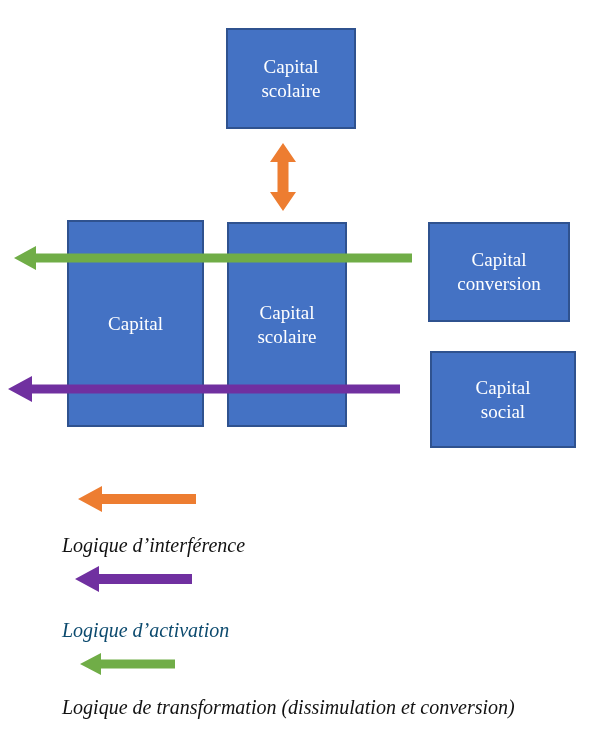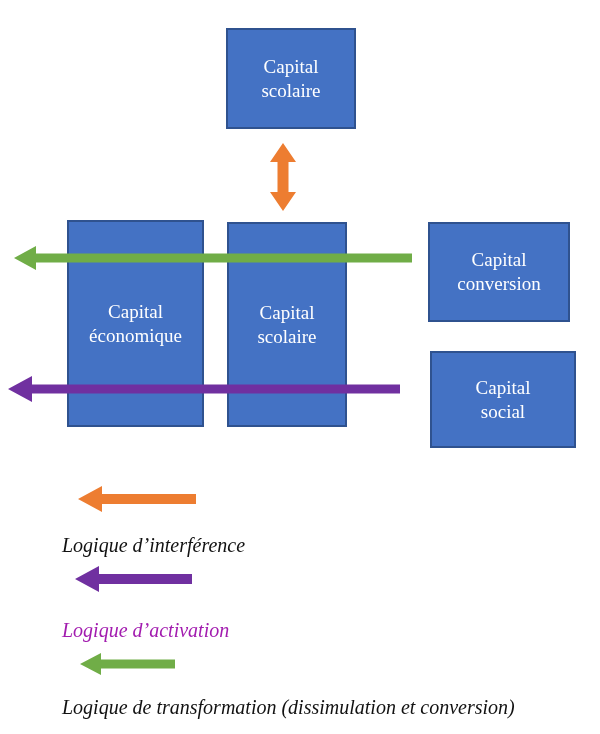--- a/index.html
+++ b/index.html
@@ -52,21 +52,20 @@
 
 <div class="canvas">
 
   <div class="box" style="left: 226px; top: 28px; width: 130px; height: 101px; background-color: rgb(68, 114, 196); border-color: rgb(47, 82, 143);">
     <span class="box-line">Capital</span>
     <span class="box-line">scolaire</span>
   </div>
 
   <div class="box" style="left: 67px; top: 220px; width: 137px; height: 207px; background-color: rgb(68, 114, 196); border-color: rgb(47, 82, 143);">
     <span class="box-line">Capital</span>
-    <span class="box-line">économique</span>
   </div>
 
   <div class="box" style="left: 227px; top: 222px; width: 120px; height: 205px; background-color: rgb(68, 114, 196); border-color: rgb(47, 82, 143);">
     <span class="box-line">Capital</span>
     <span class="box-line">scolaire</span>
   </div>
 
   <div class="box" style="left: 428px; top: 222px; width: 142px; height: 100px; background-color: rgb(68, 114, 196); border-color: rgb(47, 82, 143);">
     <span class="box-line">Capital</span>
     <span class="box-line">conversion</span>
@@ -87,17 +86,17 @@
 
     <polygon points="78,499 102,486 102,494 196,494 196,504 102,504 102,512" fill="#ED7D31"></polygon>
 
     <polygon points="75,579 99,566 99,574 192,574 192,584 99,584 99,592" fill="#7030A0"></polygon>
 
     <polygon points="80,664 101,653 101,659.5 175,659.5 175,668.5 101,668.5 101,675" fill="#70AD47"></polygon>
   </svg>
 
   <div class="legend-label" style="top: 533px; color: rgb(17, 17, 17);">Logique d’interférence</div>
 
-  <div class="legend-label" style="top: 618px; color: #a21caf;">Logique d’activation</div>
+  <div class="legend-label" style="top: 618px; color: #0c4a6e;">Logique d’activation</div>
 
   <div class="legend-label" style="top: 695px; color: rgb(17, 17, 17);">Logique de transformation (dissimulation et conversion)</div>
 
 </div>
 
 </body></html>

